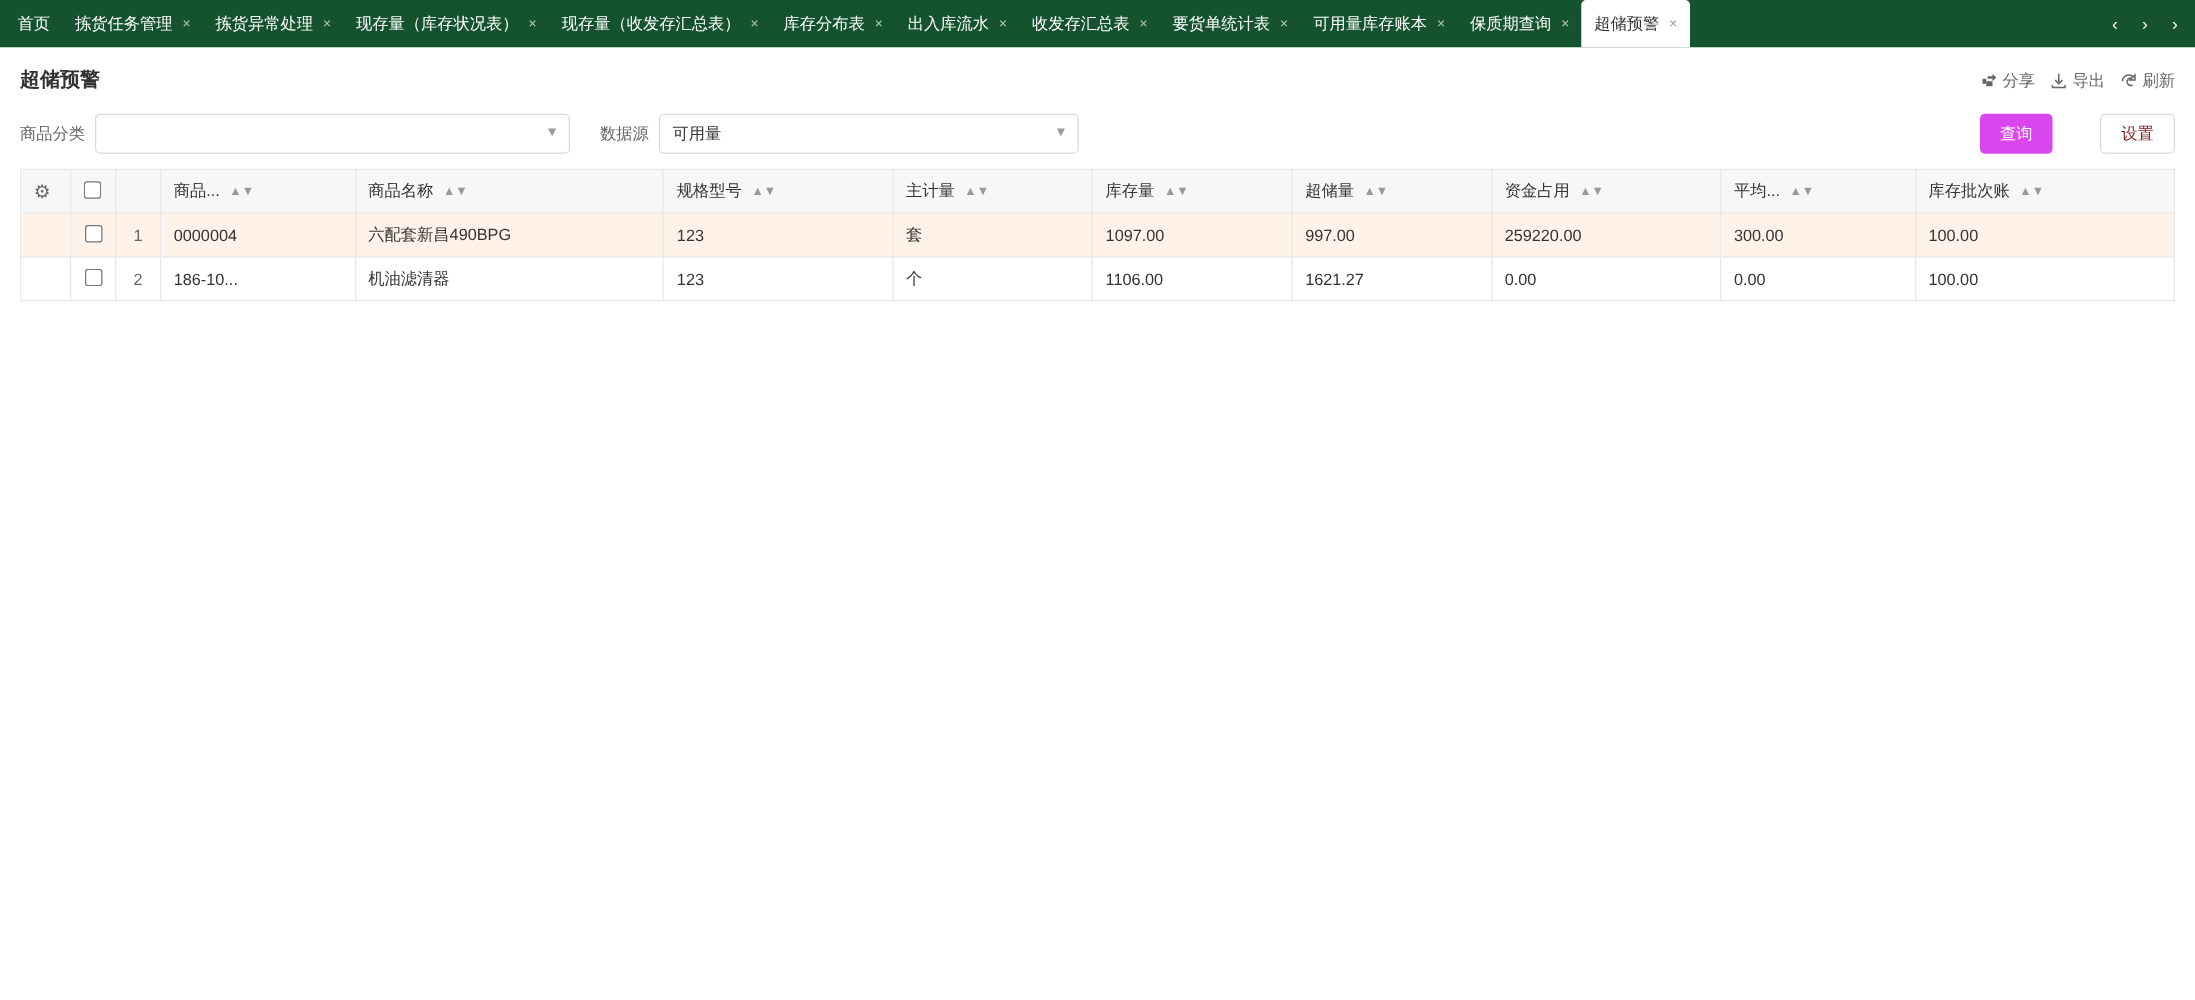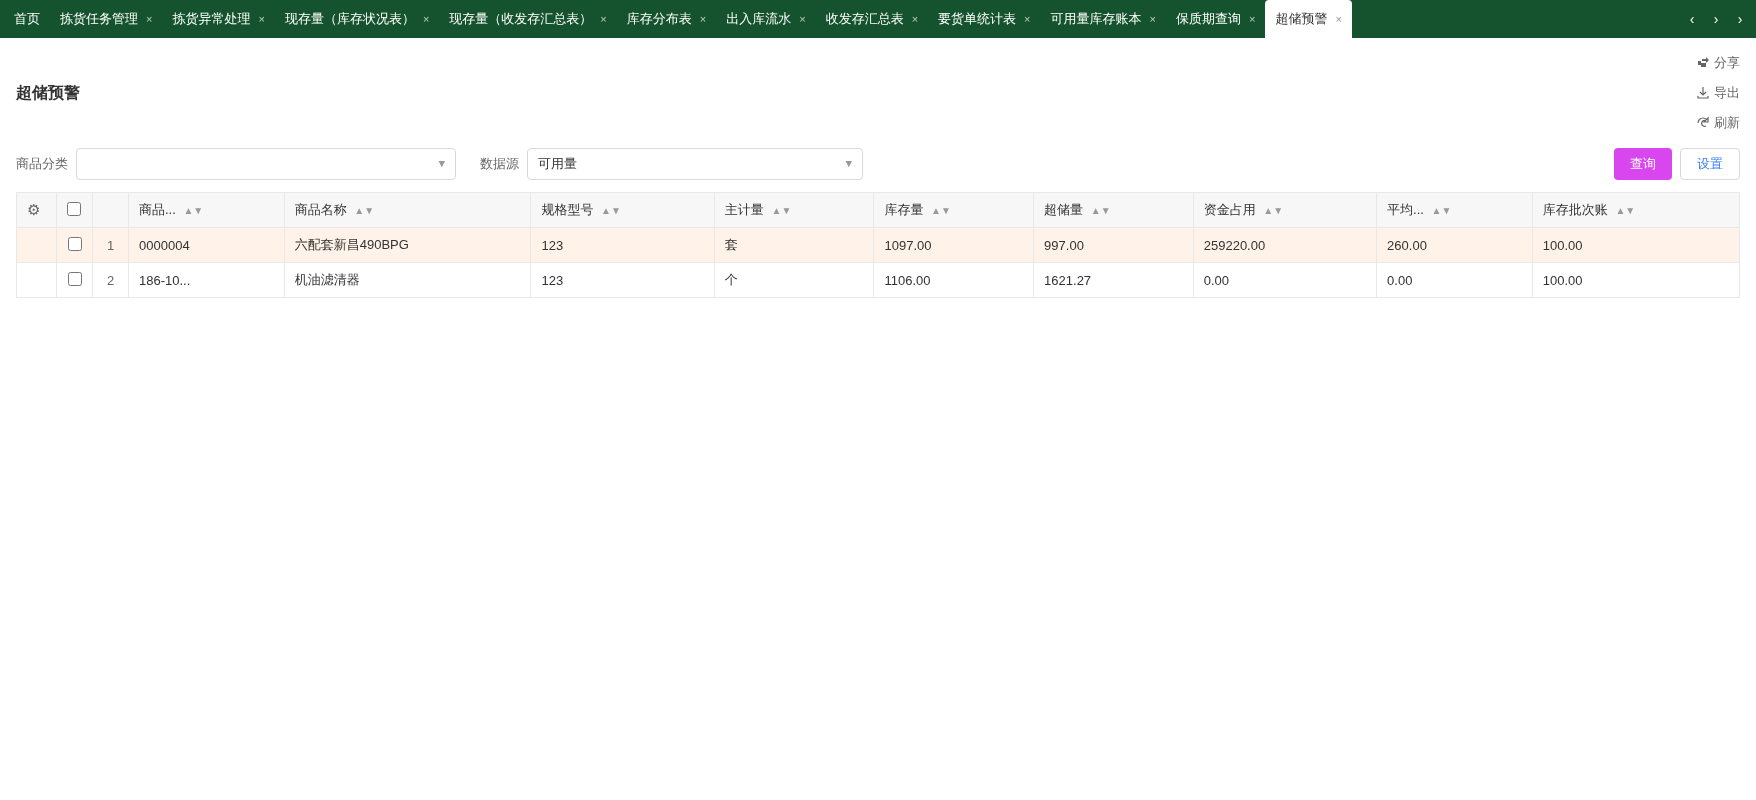--- a/index.html
+++ b/index.html
@@ -62,21 +62,20 @@
     }
     .page-title {
       font-size: 16px;
       font-weight: bold;
       color: #333;
     }
     .header-actions {
       display: flex;
       align-items: center;
       gap: 12px;
-      flex-direction: column;
     }
     .action-btn {
       display: inline-flex;
       align-items: center;
       gap: 4px;
       color: #666;
       cursor: pointer;
       font-size: 13px;
     }
     .filter-item {
@@ -114,26 +113,27 @@
       background: #d946ef;
       color: #fff;
       border: none;
       border-radius: 4px;
       padding: 6px 16px;
       cursor: pointer;
       font-size: 13px;
     }
     .btn-default {
       background: #fff;
-      color: #3b82f6;
+      color: #7f1d1d;
       border: 1px solid #d9d9d9;
       border-radius: 4px;
       padding: 6px 16px;
       cursor: pointer;
       font-size: 13px;
+      margin-left: 30px;
     }
 
     
     .filter-action-row {
       display: flex;
       align-items: center;
       margin-bottom: 12px;
     }
     .filter-section {
       display: flex;
@@ -367,21 +367,21 @@
           <td class="gear-cell"></td>
           <td class="checkbox-cell"><input type="checkbox" style=""></td>
           <td class="row-num">1</td>
           <td>0000004</td>
           <td>六配套新昌490BPG</td>
           <td>123</td>
           <td>套</td>
           <td>1097.00</td>
           <td>997.00</td>
           <td>259220.00</td>
-          <td>260.00</td>
+          <td>300.00</td>
           <td>100.00</td>
         </tr>
         <tr>
           <td class="gear-cell"></td>
           <td class="checkbox-cell"><input type="checkbox" style=""></td>
           <td class="row-num">2</td>
           <td>186-10...</td>
           <td>机油滤清器</td>
           <td>123</td>
           <td>个</td>

